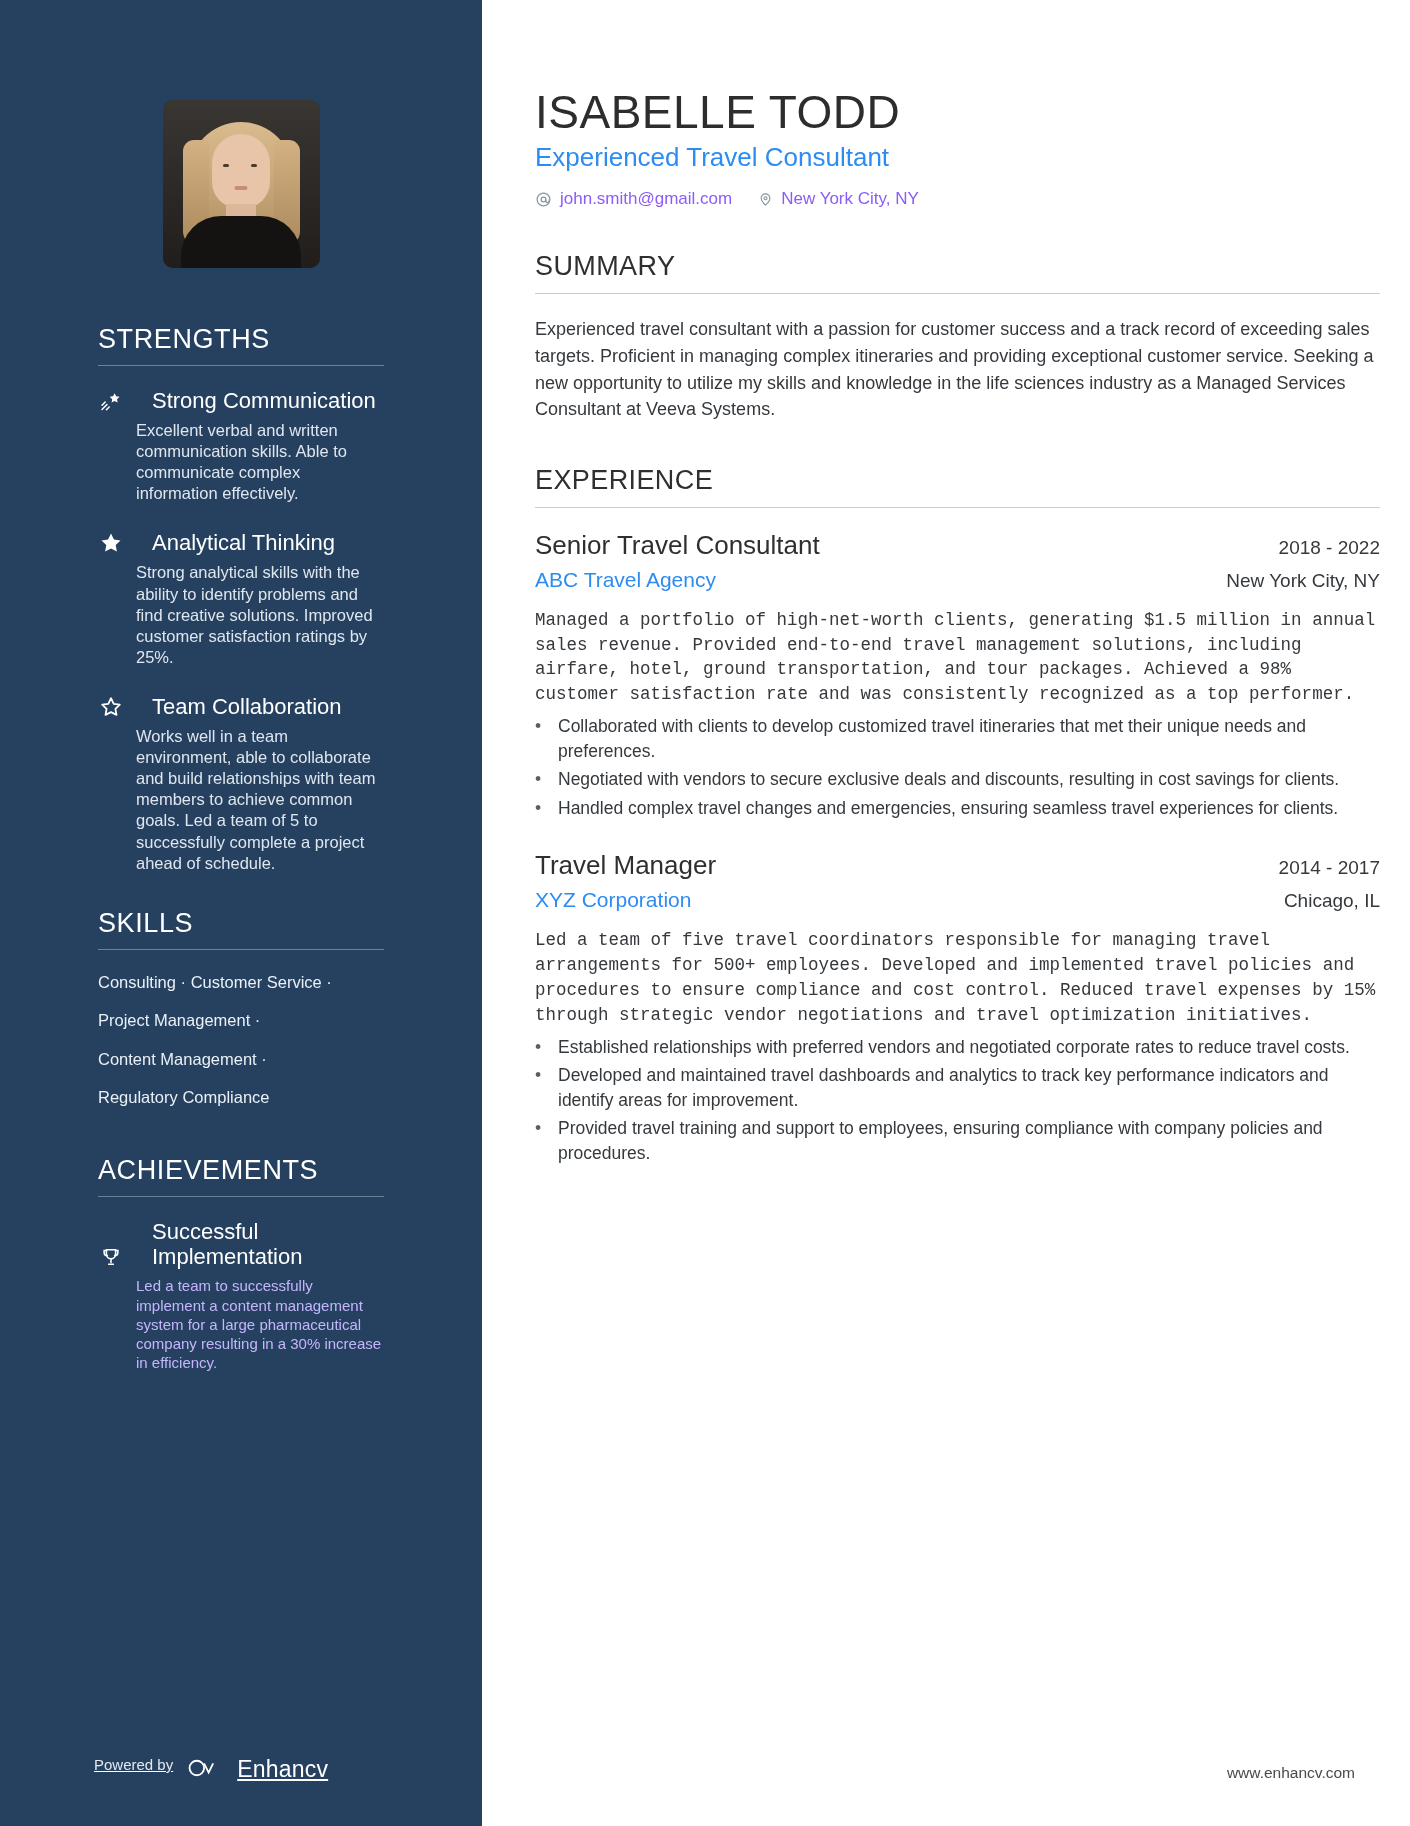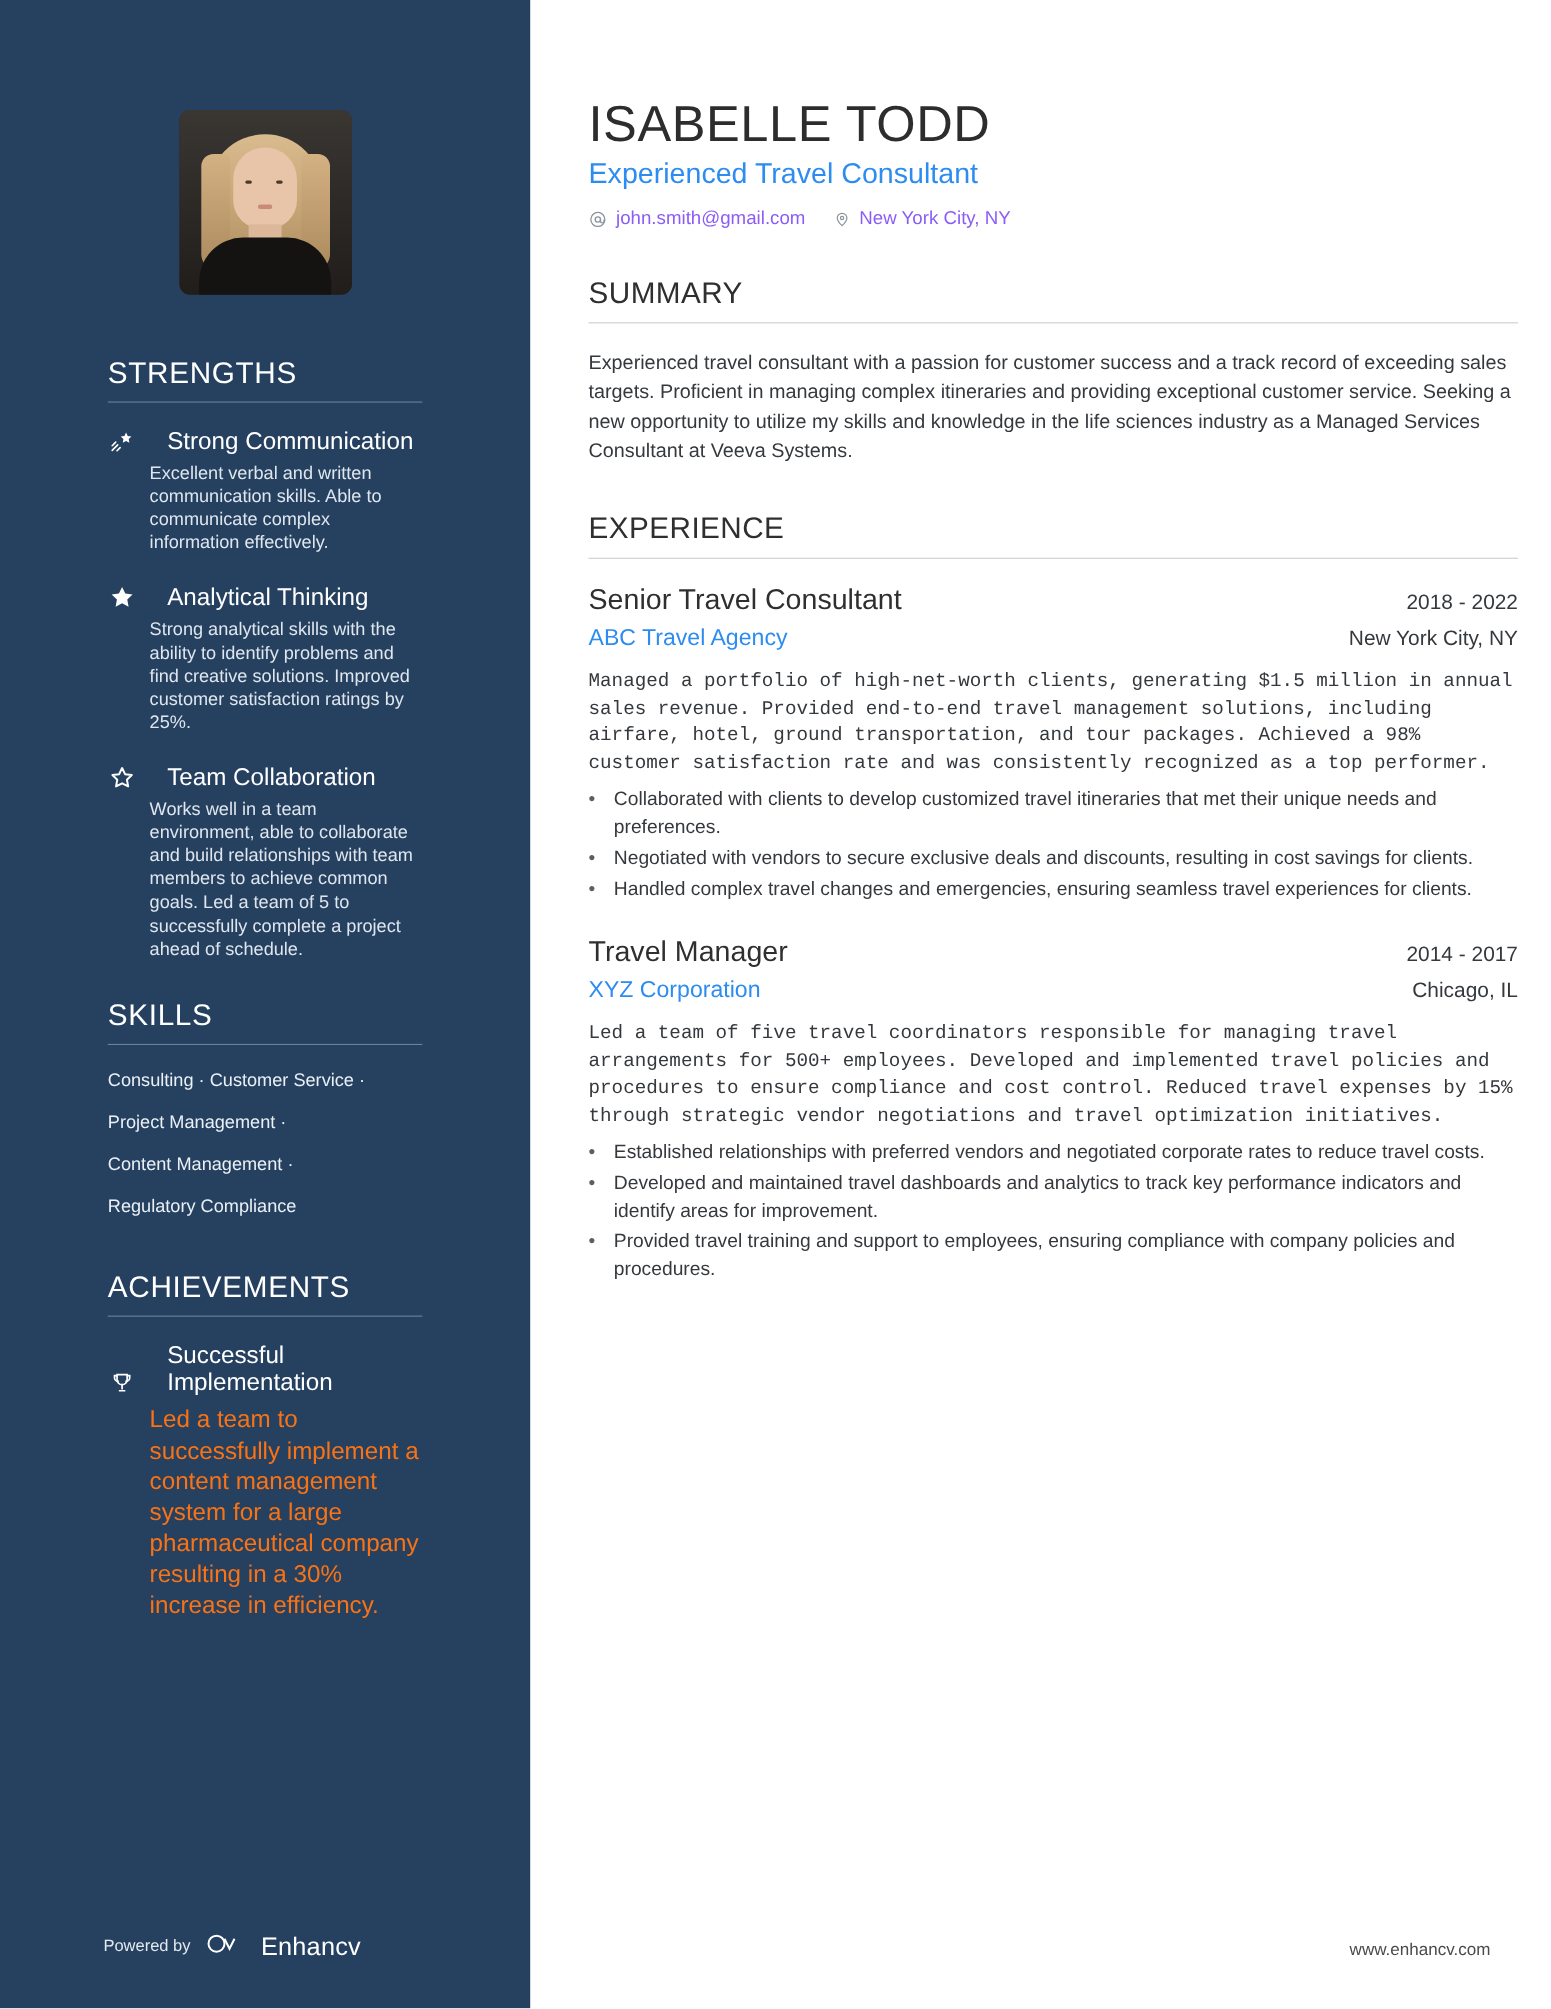--- a/index.html
+++ b/index.html
@@ -101,29 +101,30 @@
     font-size: 16.5px;
     color: #eaf0f6;
     margin-bottom: 17px;
     line-height: 1.3;
   }
 
   .ach-item { margin-top: 4px; }
   .ach-head { display:flex; gap:28px; align-items:flex-end; }
   .ach-icon { width:26px;height:26px;display:flex;align-items:center;justify-content:center;flex:0 0 26px;margin-top:2px;}
   .ach-name { font-size: 22px; line-height:1.18; color:#ffffff; }
-  .ach-desc { font-size:22px; line-height:1.28; color:#f97316; padding-left:38px; margin-top:6px;}
+  .ach-desc { font-size:15px; line-height:1.28; color:#c4b5fd; padding-left:38px; margin-top:6px;}
 
   .powered {
     position: absolute;
     left: 94px;
     bottom: 42px;
     display: flex;
-    align-items: center;
+    align-items: flex-start;
     gap: 12px;
+    text-decoration: underline;
   }
   .powered-label { font-size: 15px; color:#e3e9ef; }
   .powered-brand { font-size: 23px; color:#ffffff; letter-spacing:0.2px; }
 
   
   .main {
     flex: 1;
     padding: 88px 30px 0 53px;
     color: #2b2b2b;
   }

